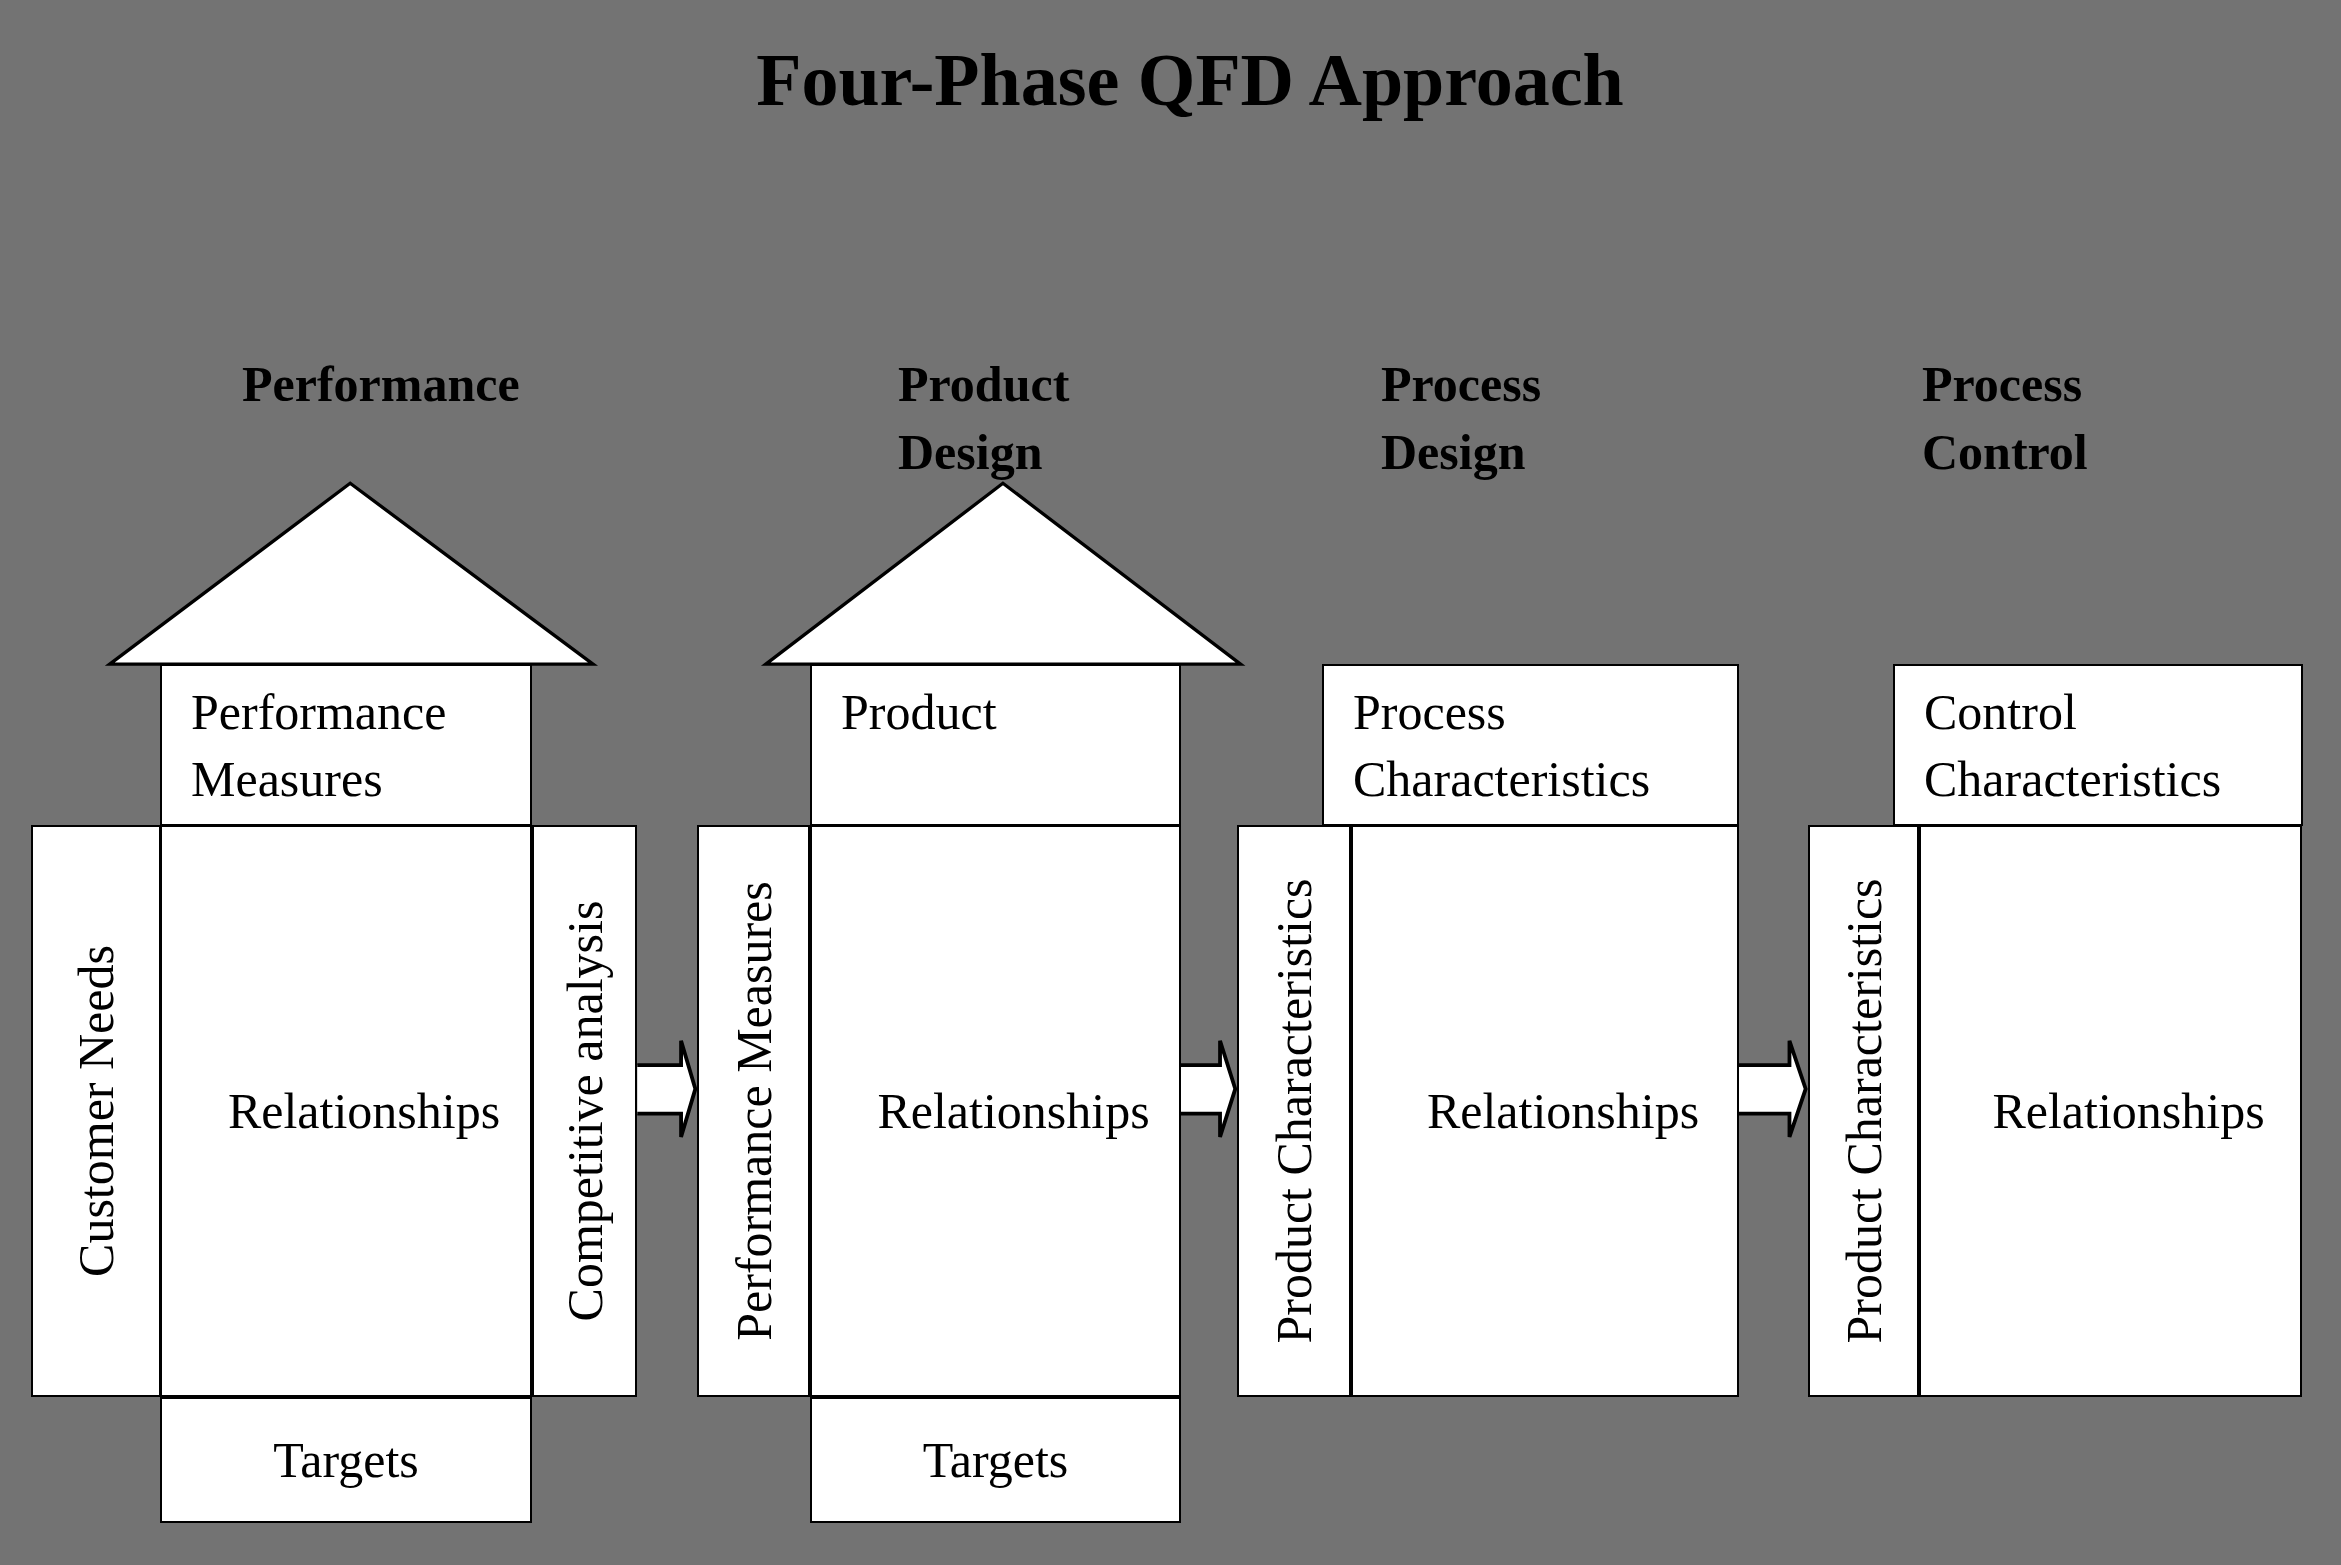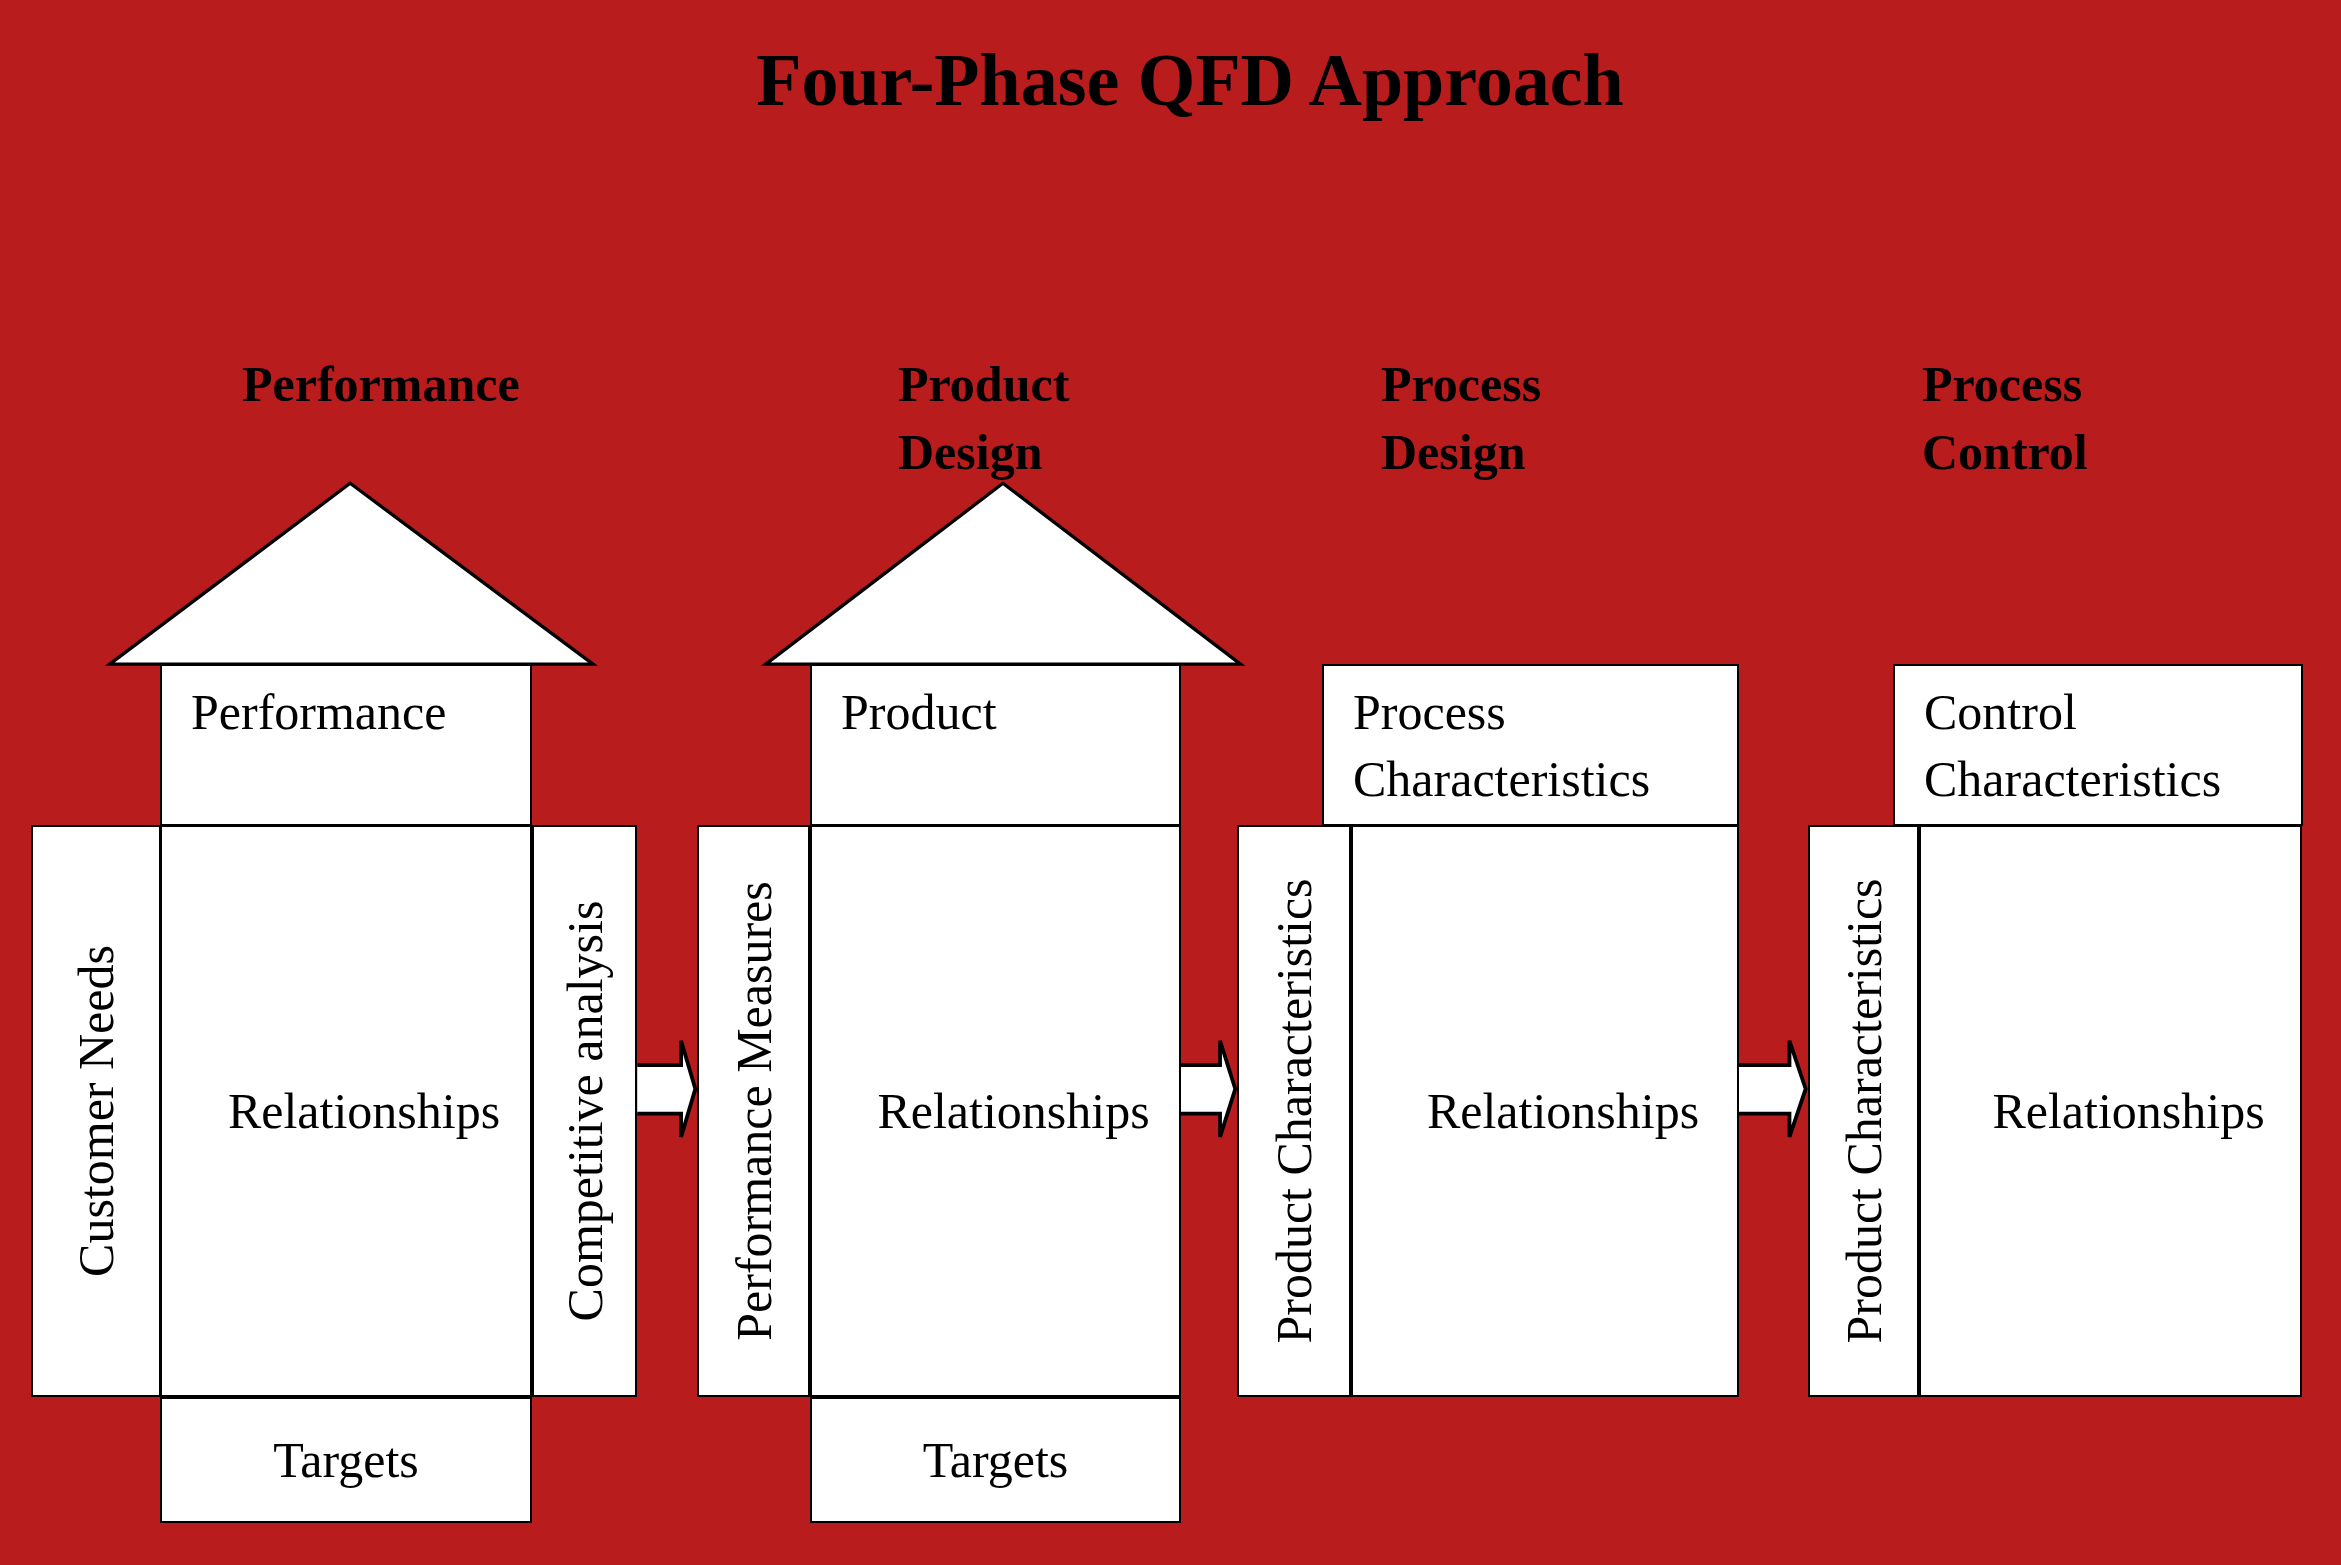--- a/index.html
+++ b/index.html
@@ -1,19 +1,19 @@
 <!DOCTYPE html>
 <html style="font-size:7.6px"><head>
 <meta charset="utf-8">
 <style>
   html,body{margin:0;padding:0;background:#ffffff;}
   .canvas{
     position:relative;
     width:2342px;height:1565px;
-    background:#b91c1c;
+    background:#737373;
     font-family:"Liberation Serif","DejaVu Serif",serif;
     color:#000;
     overflow:hidden;
   }
   .abs{position:absolute;}
   
   .title{
     left:571px;top:33px;width:1238px;
     font-size:74px;font-weight:bold;text-align:center;
     line-height:95px;white-space:nowrap;
@@ -58,20 +58,21 @@
 
   
   <div style="display:contents">
     <div class="abs phase-header hdr1">
       <div>Performance</div>
     </div>
     <div class="abs roof-label r1">Tradeoff</div>
     <div class="abs box topbox tb1">
       <div class="topbox-text">
         <div>Performance</div>
+        <div>Measures</div>
       </div>
     </div>
     <div class="abs box mainrow p1-left">
       <span class="vert-label">Customer Needs</span>
     </div>
     <div class="abs box mainrow p1-center center-flex">
       <span class="rel-text">Relationships</span>
     </div>
     <div class="abs box mainrow p1-right">
       <span class="vert-label">Competitive analysis</span>

